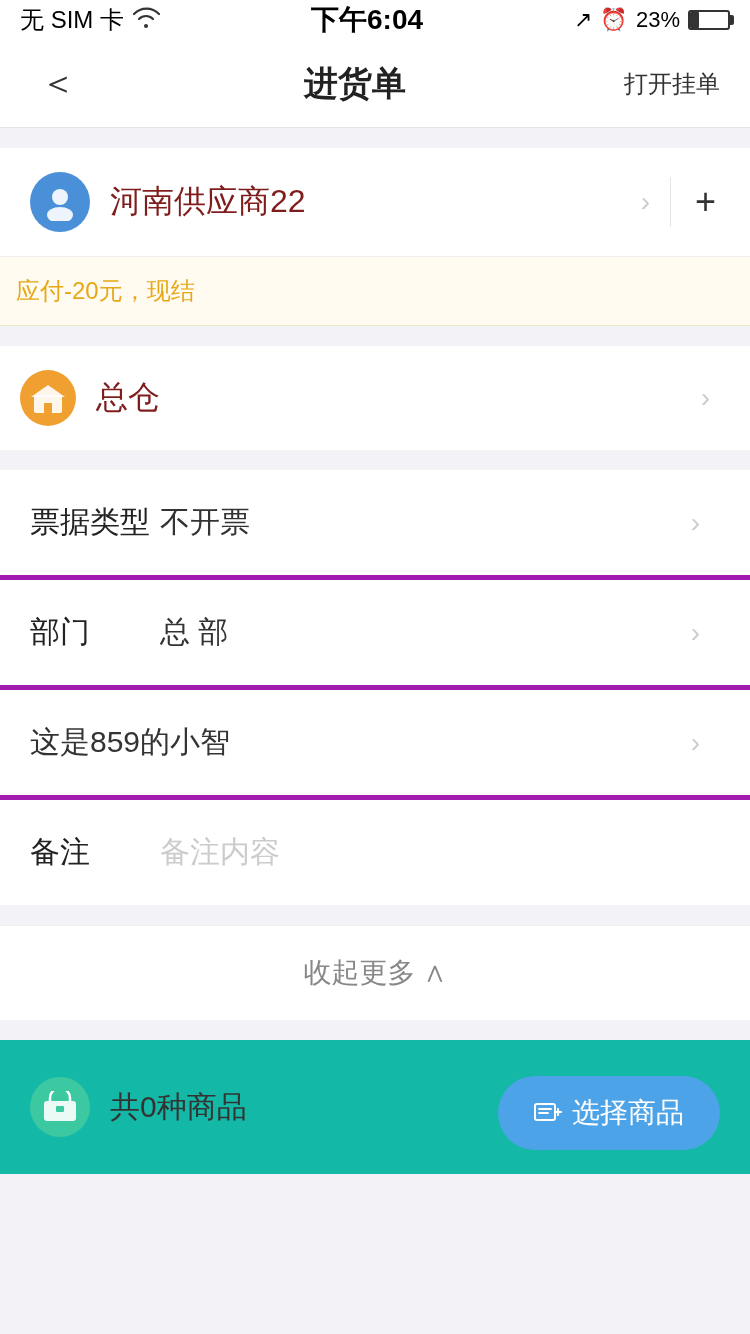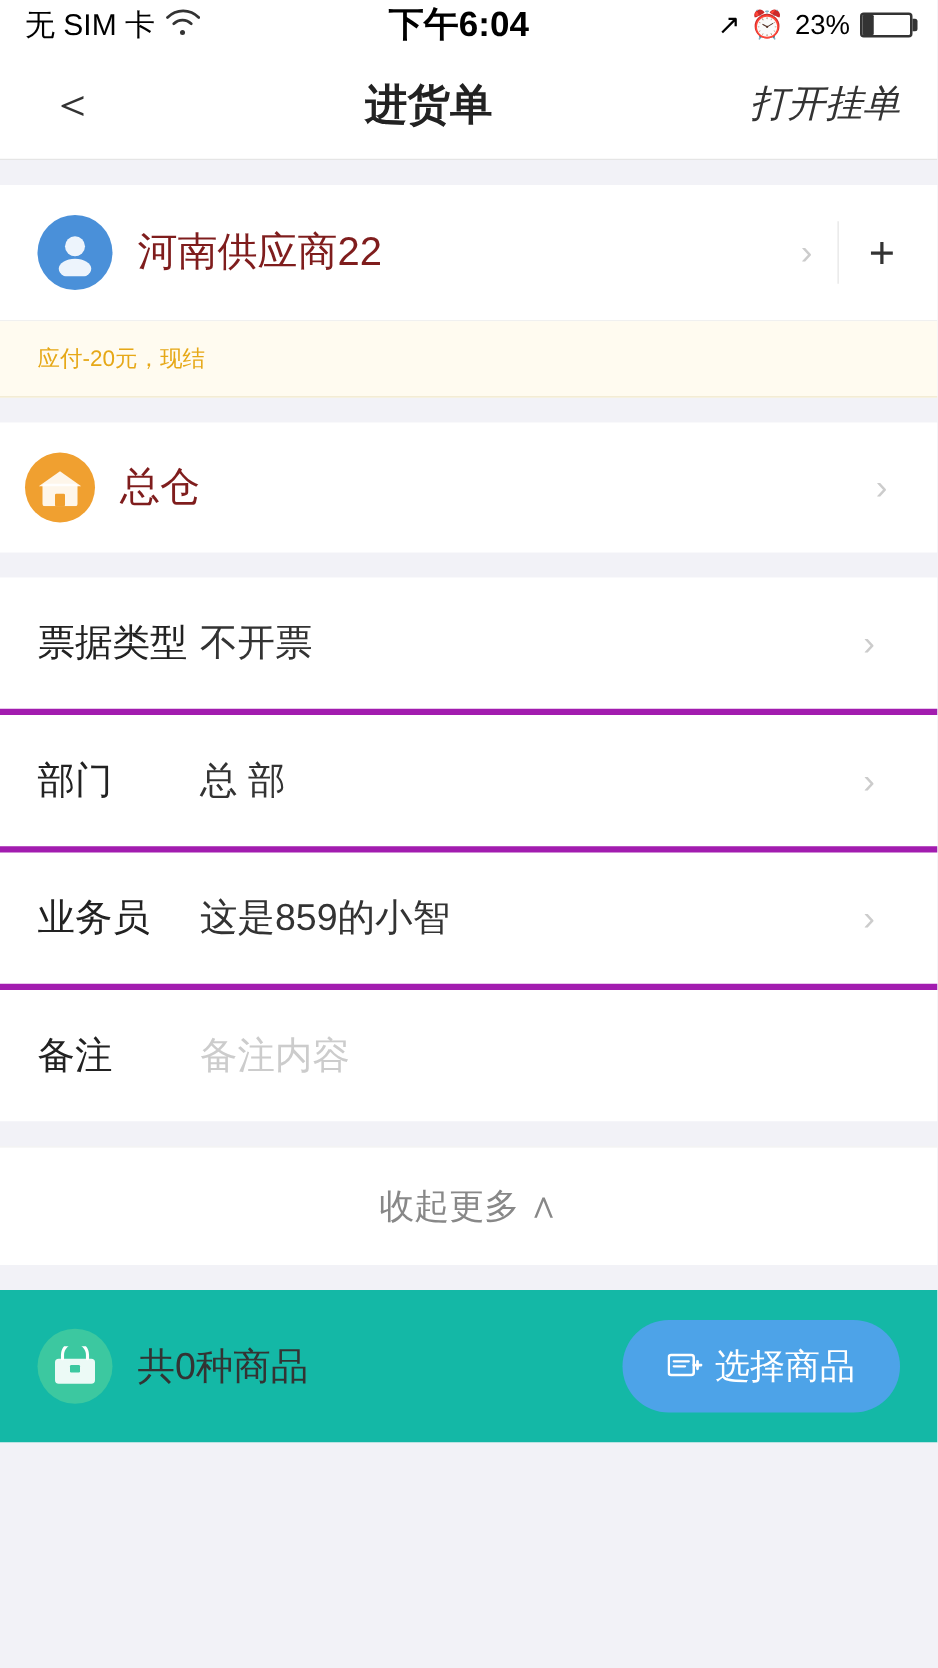--- a/index.html
+++ b/index.html
@@ -53,24 +53,23 @@
       color: #333;
       cursor: pointer;
       padding: 10px;
     }
     .nav-title {
       font-size: 34px;
       font-weight: 600;
       color: #222;
     }
     .nav-action {
-      font-size: 30px;
+      font-size: 24px;
       color: #333;
       cursor: pointer;
-      font-style: italic;
     }
 
     
     .section-gap {
       height: 20px;
       background: #f2f2f7;
     }
 
     
     .card {
@@ -106,22 +105,22 @@
       display: flex; align-items: center; justify-content: center;
       font-size: 36px; color: #333;
       cursor: pointer;
       border-left: 1px solid #e5e5e5;
       padding-left: 20px;
     }
 
     
     .notice-bar {
       background: #fffbf0;
-      padding: 18px 30px;
-      font-size: 18px;
+      padding: 18px 16px;
+      font-size: 24px;
       color: #e6a817;
       border-bottom: 1px solid #f0e8cc;
     }
 
     
     .warehouse-row {
       display: flex;
       align-items: center;
       padding: 24px 20px;
       background: #fff;
@@ -201,20 +200,21 @@
       background: #4da3e8;
       color: #fff;
       border: none;
       border-radius: 40px;
       padding: 18px 36px;
       font-size: 28px;
       display: flex;
       align-items: center;
       gap: 10px;
       cursor: pointer;
+      margin-top: 12px;
     }
 
     
     .bottom-area {
       background: #f2f2f7;
       flex: 1;
       height: 300px;
     }
   </style>
 </head>
@@ -288,21 +288,20 @@
     <span class="chevron-right">›</span>
   </div>
 
   <div class="form-row">
     <span class="form-label">部门</span>
     <span class="form-value">总 部</span>
     <span class="chevron-right">›</span>
   </div>
 
   <div class="form-row">
-    <span class="form-label">业务员</span>
     <span class="form-value">这是859的小智</span>
     <span class="chevron-right">›</span>
   </div>
 
   <div class="form-row">
     <span class="form-label">备注</span>
     <span class="form-placeholder">备注内容</span>
   </div>
 </div>
 

